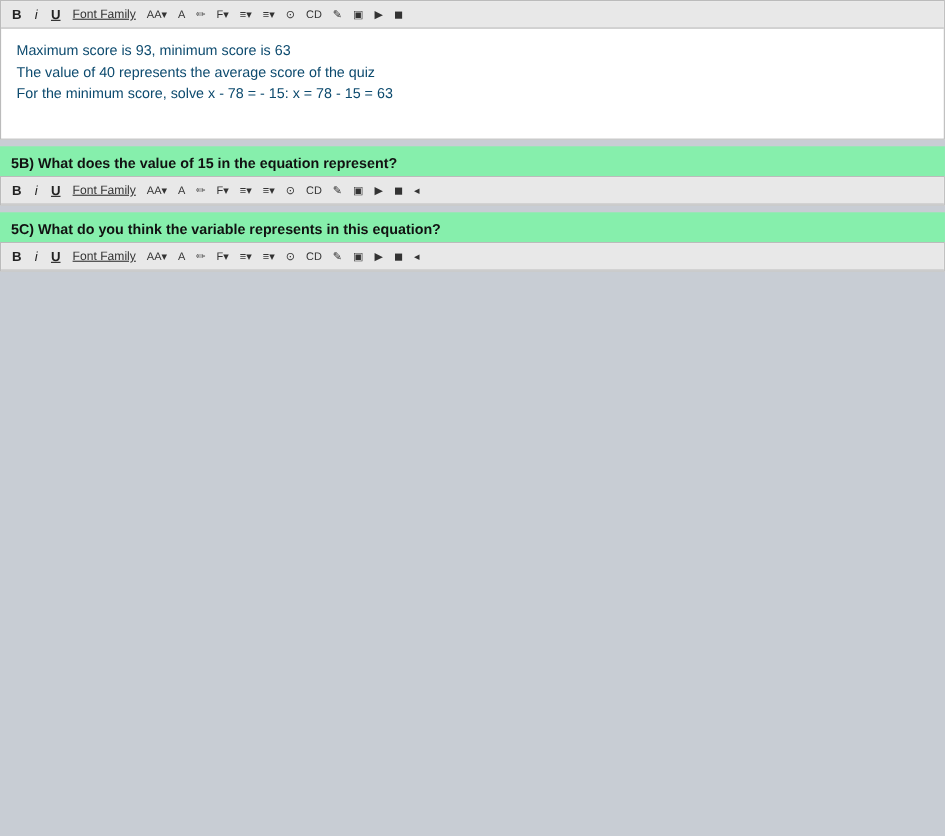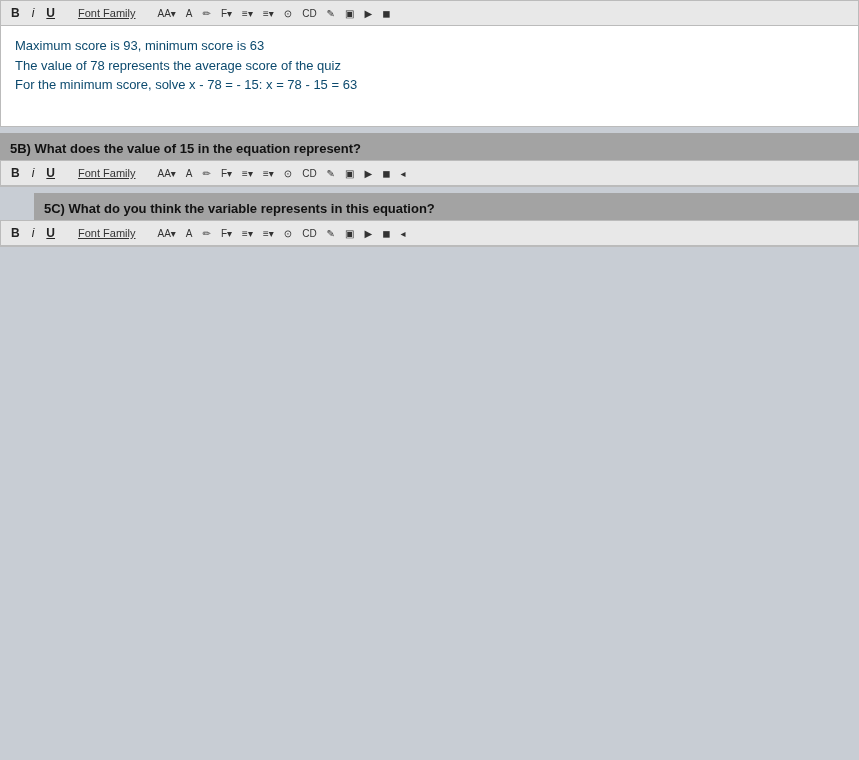--- a/index.html
+++ b/index.html
@@ -47,21 +47,21 @@
       cursor: pointer;
       color: #222;
       line-height: 1;
     }
 
     .toolbar-btn.italic { font-style: italic; font-weight: normal; }
 
     .toolbar-font-family {
       font-size: 11px;
       color: #333;
-      margin: 0 15px;
+      margin: 0 3px;
       text-decoration: underline;
       cursor: pointer;
     }
 
     .toolbar-icon {
       font-size: 10px;
       padding: 2px 3px;
       cursor: pointer;
       color: #333;
       user-select: none;
@@ -70,21 +70,21 @@
     .editor-content {
       padding: 10px 14px;
       min-height: 100px;
       font-size: 13px;
       line-height: 1.5;
       color: #0c4a6e;
     }
 
     
     .section-label {
-      background: #a3a3a3;
+      background: #86efac;
       padding: 8px 10px 4px 10px;
       font-size: 13px;
       font-weight: bold;
       color: #111;
     }
 
     
     .block-5a {
       margin: 0 0 6px 0;
     }
@@ -116,21 +116,21 @@
       <span class="toolbar-icon">≡▾</span>
       <span class="toolbar-icon">⊙</span>
       <span class="toolbar-icon">CD</span>
       <span class="toolbar-icon">✎</span>
       <span class="toolbar-icon">▣</span>
       <span class="toolbar-icon">▶</span>
       <span class="toolbar-icon">◼</span>
     </div>
     <div class="editor-content">
       <div>Maximum score is 93, minimum score is 63</div>
-      <div>The value of 78 represents the average score of the quiz</div>
+      <div>The value of 40 represents the average score of the quiz</div>
       <div>For the minimum score, solve x - 78 = - 15: x = 78 - 15 = 63</div>
     </div>
   </div>
 
   <div class="section-label">
     <span>5B) What does the value of 15 in the equation represent?</span>
   </div>
 
   <div class="editor-block block-5b">
     <div class="toolbar">
@@ -147,21 +147,21 @@
       <span class="toolbar-icon">⊙</span>
       <span class="toolbar-icon">CD</span>
       <span class="toolbar-icon">✎</span>
       <span class="toolbar-icon">▣</span>
       <span class="toolbar-icon">▶</span>
       <span class="toolbar-icon">◼</span>
       <span class="toolbar-icon">◂</span>
     </div>
   </div>
 
-  <div class="section-label" style="margin-top:6px;margin-left:34px;">
+  <div class="section-label" style="margin-top:6px;">
     <span>5C) What do you think the variable represents in this equation?</span>
   </div>
 
   <div class="editor-block block-5c">
     <div class="toolbar">
       <button class="toolbar-btn">B</button>
       <button class="toolbar-btn italic">i</button>
       <button class="toolbar-btn" style="text-decoration:underline;">U</button>
       <span class="toolbar-font-family">Font Family</span>
       <span class="toolbar-icon">AA▾</span>

